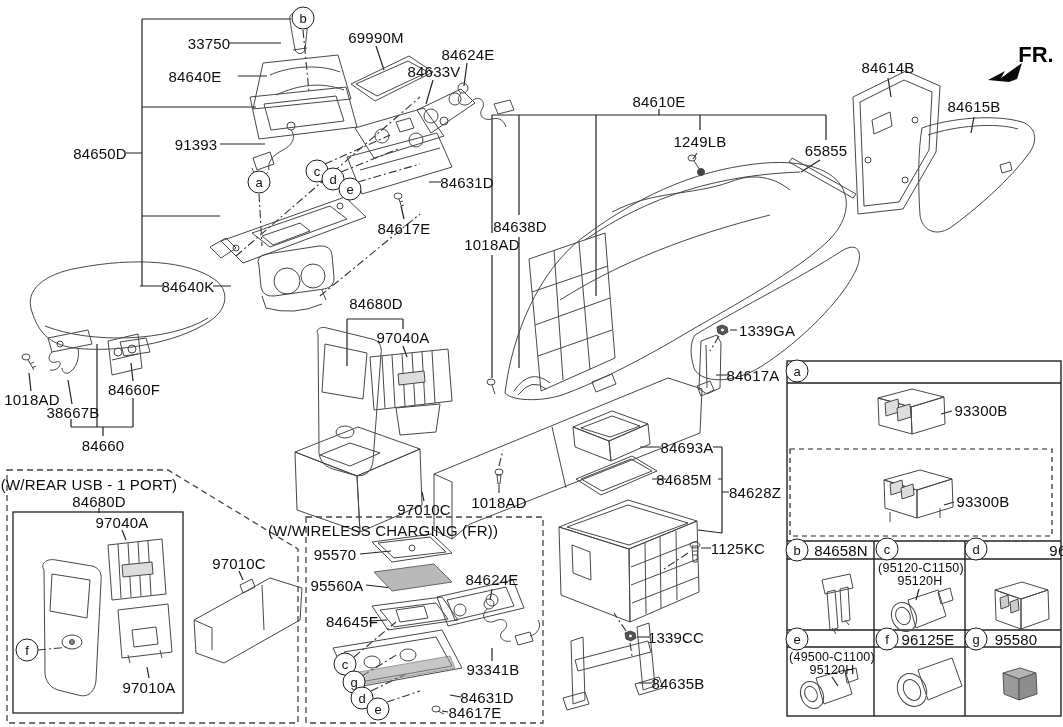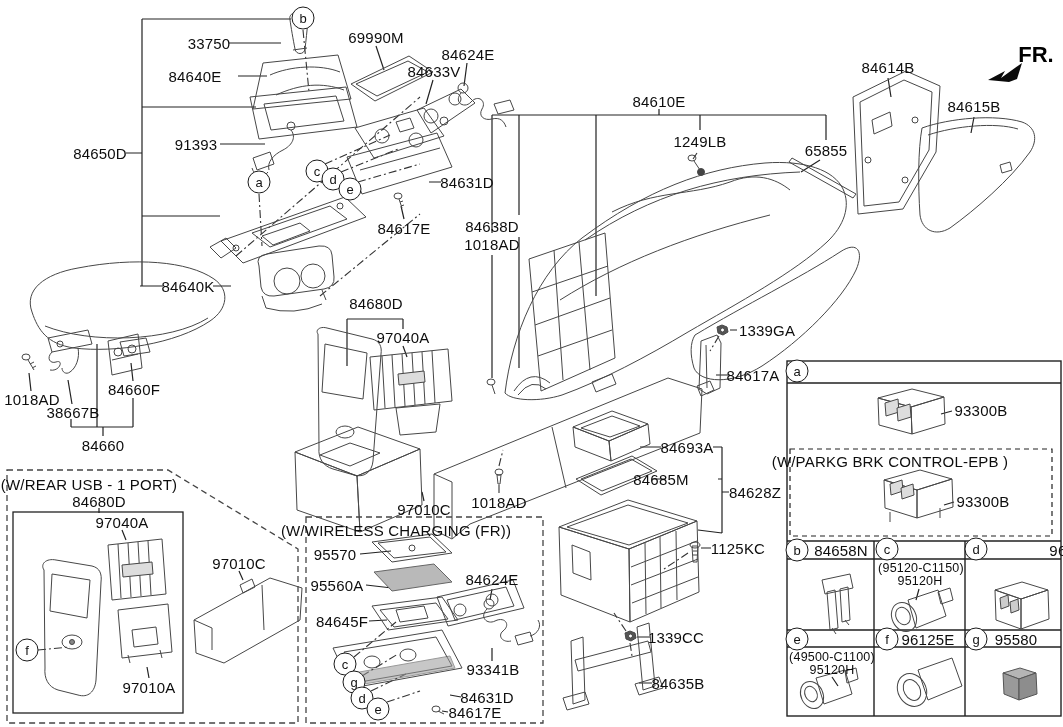--- a/index.html
+++ b/index.html
@@ -378,33 +378,33 @@
 <span class="pl" style="left:100px;top:153px">84650D</span>
 <span class="pl" style="left:196px;top:144px">91393</span>
 <span class="pl" style="left:188px;top:286px">84640K</span>
 <span class="pl" style="left:376px;top:37px">69990M</span>
 <span class="pl" style="left:434px;top:71px">84633V</span>
 <span class="pl" style="left:468px;top:54px">84624E</span>
 <span class="pl" style="left:467px;top:182px">84631D</span>
 <span class="pl" style="left:404px;top:228px">84617E</span>
 <span class="pl" style="left:659px;top:101px">84610E</span>
 <span class="pl" style="left:700px;top:141px">1249LB</span>
-<span class="pl" style="left:492px;top:226px">84638D</span>
+<span class="pl" style="left:520px;top:226px">84638D</span>
 <span class="pl" style="left:492px;top:244px">1018AD</span>
 <span class="pl" style="left:826px;top:150px">65855</span>
 <span class="pl" style="left:888px;top:67px">84614B</span>
 <span class="pl" style="left:974px;top:106px">84615B</span>
 <span class="pl" style="left:767px;top:330px">1339GA</span>
 <span class="pl" style="left:753px;top:375px">84617A</span>
 <span class="pl" style="left:376px;top:303px">84680D</span>
 <span class="pl" style="left:403px;top:337px">97040A</span>
 <span class="pl" style="left:424px;top:509px">97010C</span>
 <span class="pl" style="left:499px;top:502px">1018AD</span>
 <span class="pl" style="left:687px;top:447px">84693A</span>
-<span class="pl" style="left:661px;top:479px">84685M</span>
+<span class="pl" style="left:684px;top:479px">84685M</span>
 <span class="pl" style="left:755px;top:492px">84628Z</span>
 <span class="pl" style="left:738px;top:548px">1125KC</span>
 <span class="pl" style="left:676px;top:637px">1339CC</span>
 <span class="pl" style="left:678px;top:683px">84635B</span>
 <span class="pl" style="left:32px;top:399px">1018AD</span>
 <span class="pl" style="left:73px;top:412px">38667B</span>
 <span class="pl" style="left:134px;top:389px">84660F</span>
 <span class="pl" style="left:103px;top:445px">84660</span>
 
 <div class="co" style="left:259px;top:182px">a</div>
@@ -415,36 +415,35 @@
 
 <span class="fr" style="left:1036px;top:55px">FR.</span>
 
 <span class="pl" style="left:89px;top:484px">(W/REAR USB - 1 PORT)</span>
 <span class="pl" style="left:99px;top:501px">84680D</span>
 <span class="pl" style="left:122px;top:522px">97040A</span>
 <span class="pl" style="left:239px;top:563px">97010C</span>
 <span class="pl" style="left:149px;top:687px">97010A</span>
 <div class="co" style="left:27px;top:650px">f</div>
 
-<span class="pl" style="left:396px;top:530px">(W/WIRELESS CHARGING (FR))</span>
+<span class="pl" style="left:383px;top:530px">(W/WIRELESS CHARGING (FR))</span>
 <span class="pl" style="left:335px;top:554px">95570</span>
 <span class="pl" style="left:337px;top:585px">95560A</span>
-<span class="pl" style="left:342px;top:621px">84645F</span>
+<span class="pl" style="left:352px;top:621px">84645F</span>
 <span class="pl" style="left:492px;top:579px">84624E</span>
 <span class="pl" style="left:493px;top:669px">93341B</span>
 <span class="pl" style="left:487px;top:697px">84631D</span>
 <span class="pl" style="left:475px;top:712px">84617E</span>
 <div class="co" style="left:345px;top:664px">c</div>
 <div class="co" style="left:354px;top:682px">g</div>
 <div class="co" style="left:362px;top:698px">d</div>
 <div class="co" style="left:378px;top:709px">e</div>
 
 <div class="co" style="left:797px;top:371px">a</div>
 <span class="pl" style="left:981px;top:410px">93300B</span>
-<span class="pl" style="left:890px;top:461px">(W/PARKG BRK CONTROL-EPB )</span>
 <span class="pl" style="left:983px;top:501px">93300B</span>
 
 <div class="co" style="left:797px;top:550px">b</div>
 <span class="pl" style="left:841px;top:550px">84658N</span>
 <div class="co" style="left:887px;top:549px">c</div>
 <span class="pl small" style="left:921px;top:568px">(95120-C1150)</span>
 <span class="pl small" style="left:920px;top:581px">95120H</span>
 <div class="co" style="left:976px;top:549px">d</div>
 <span class="pl" style="left:1075px;top:550px">96120L</span>
 <div class="co" style="left:797px;top:639px">e</div>

